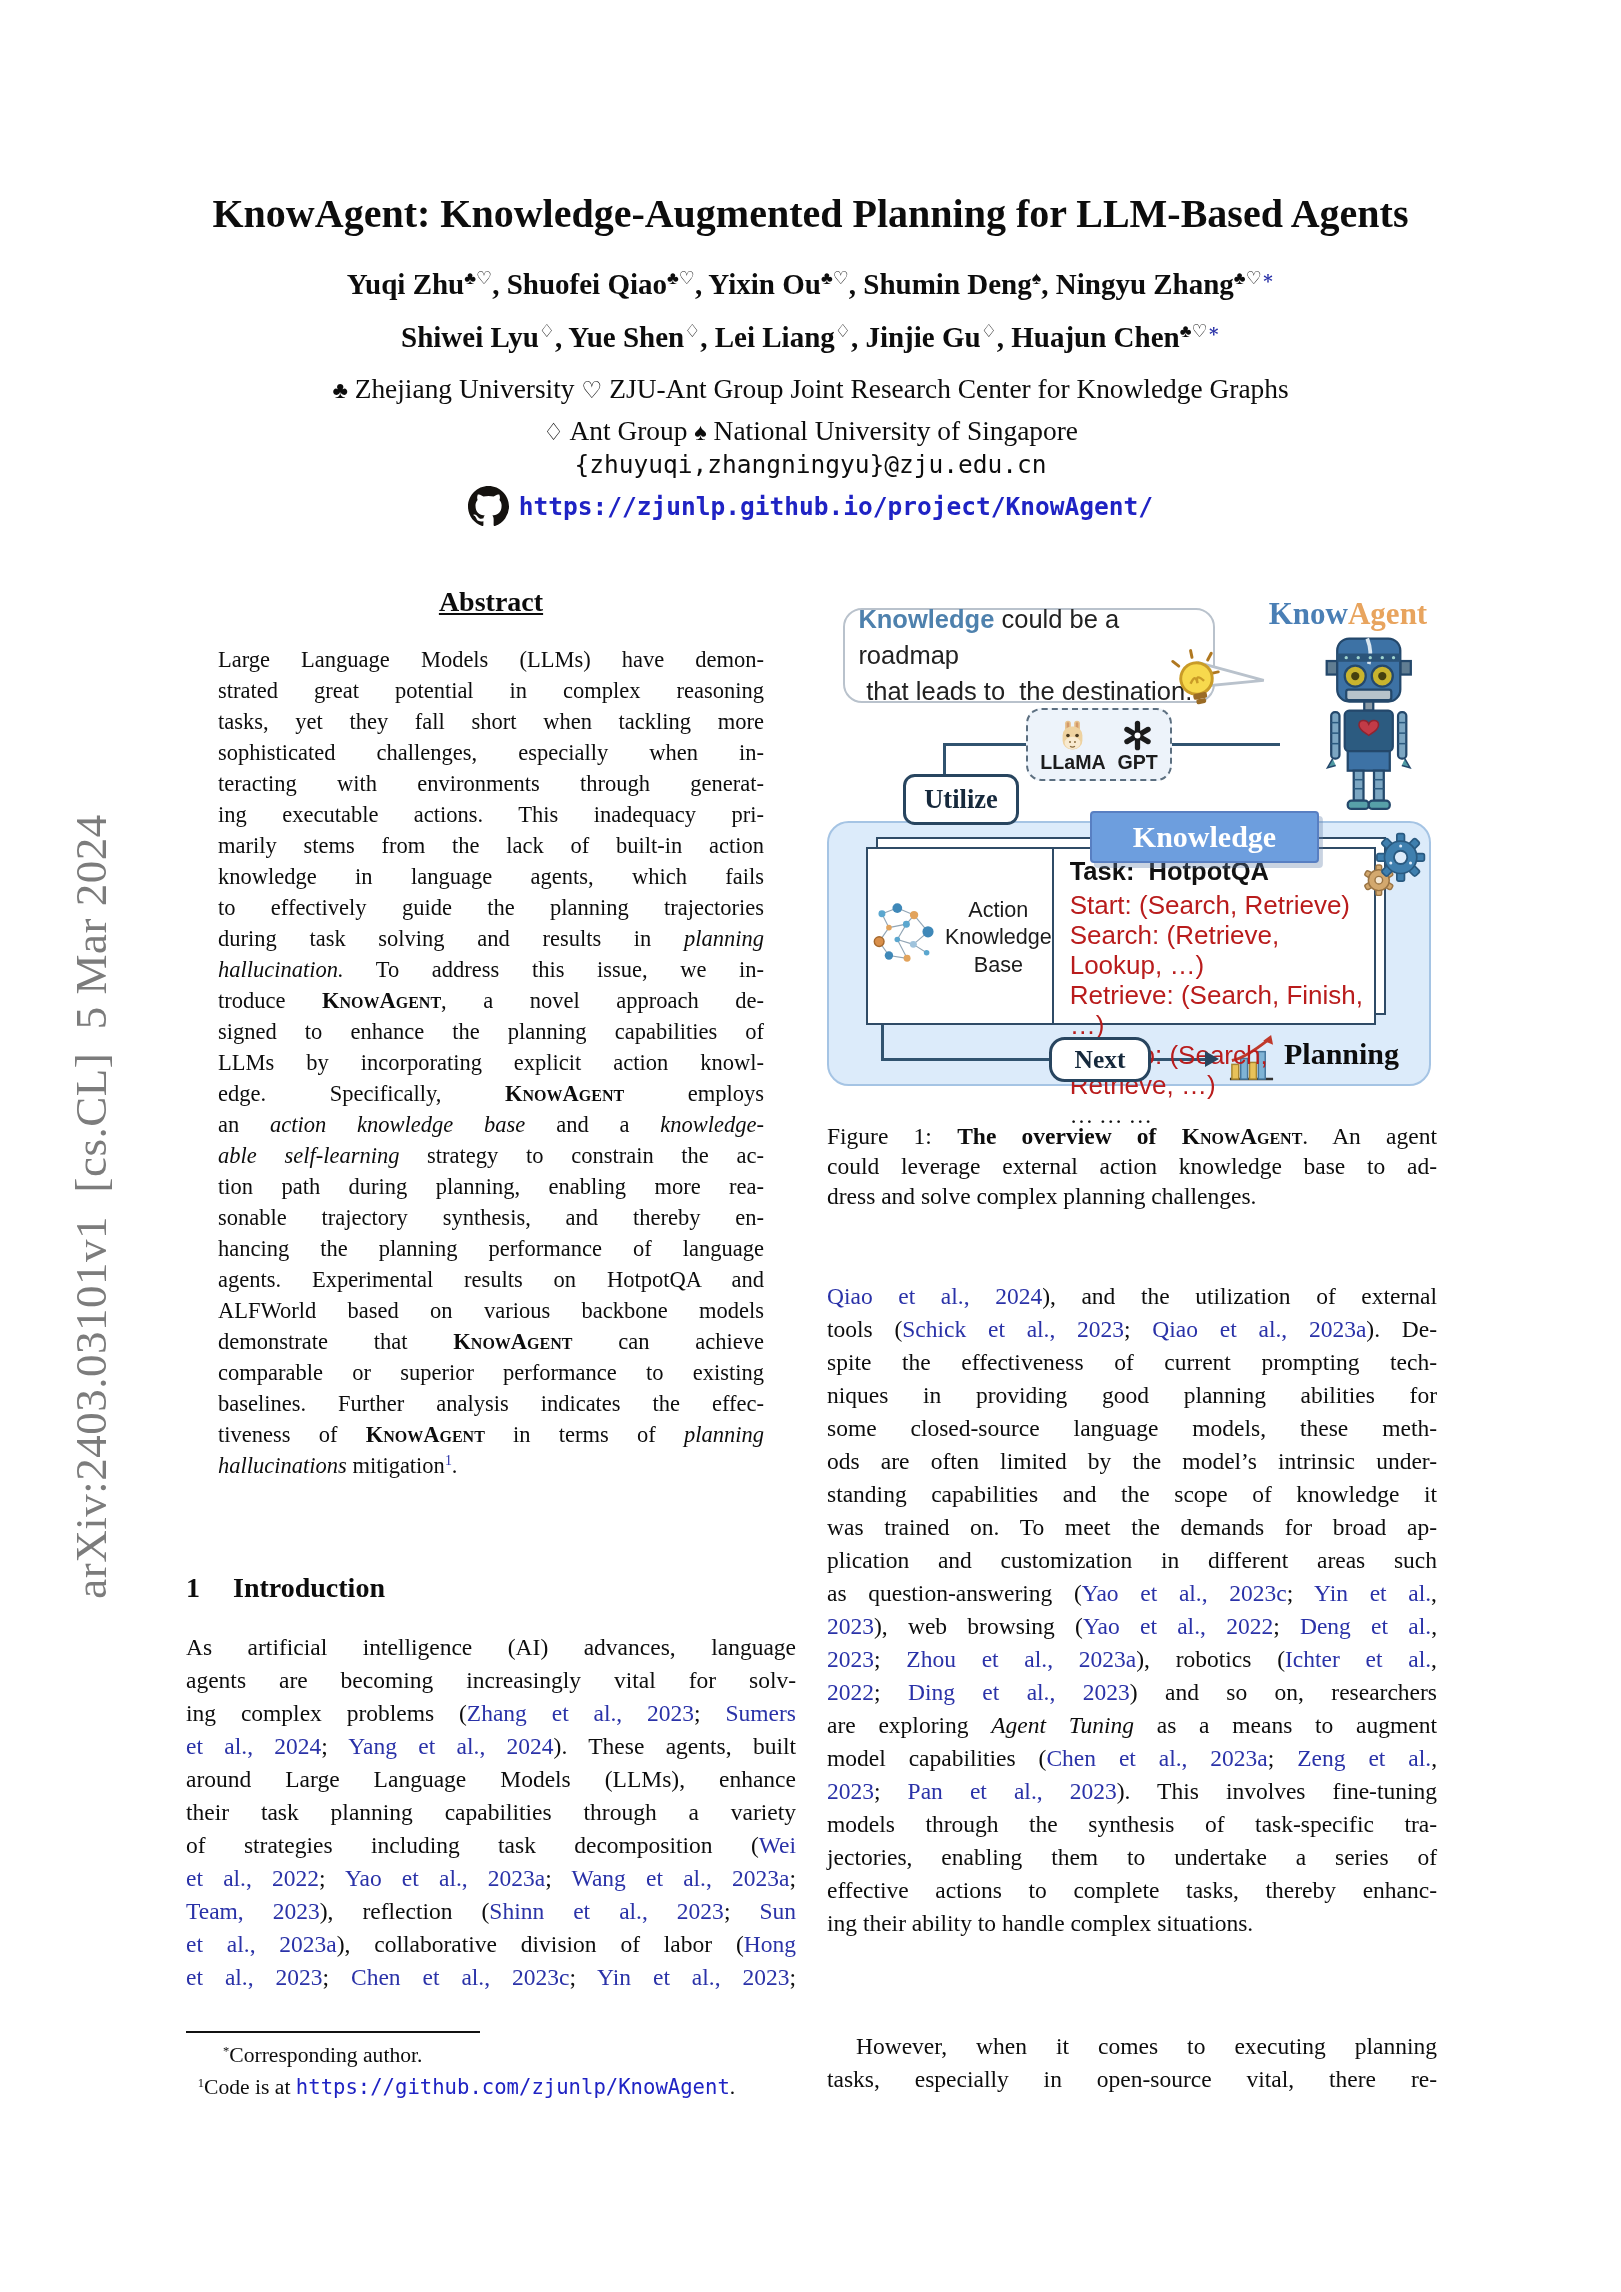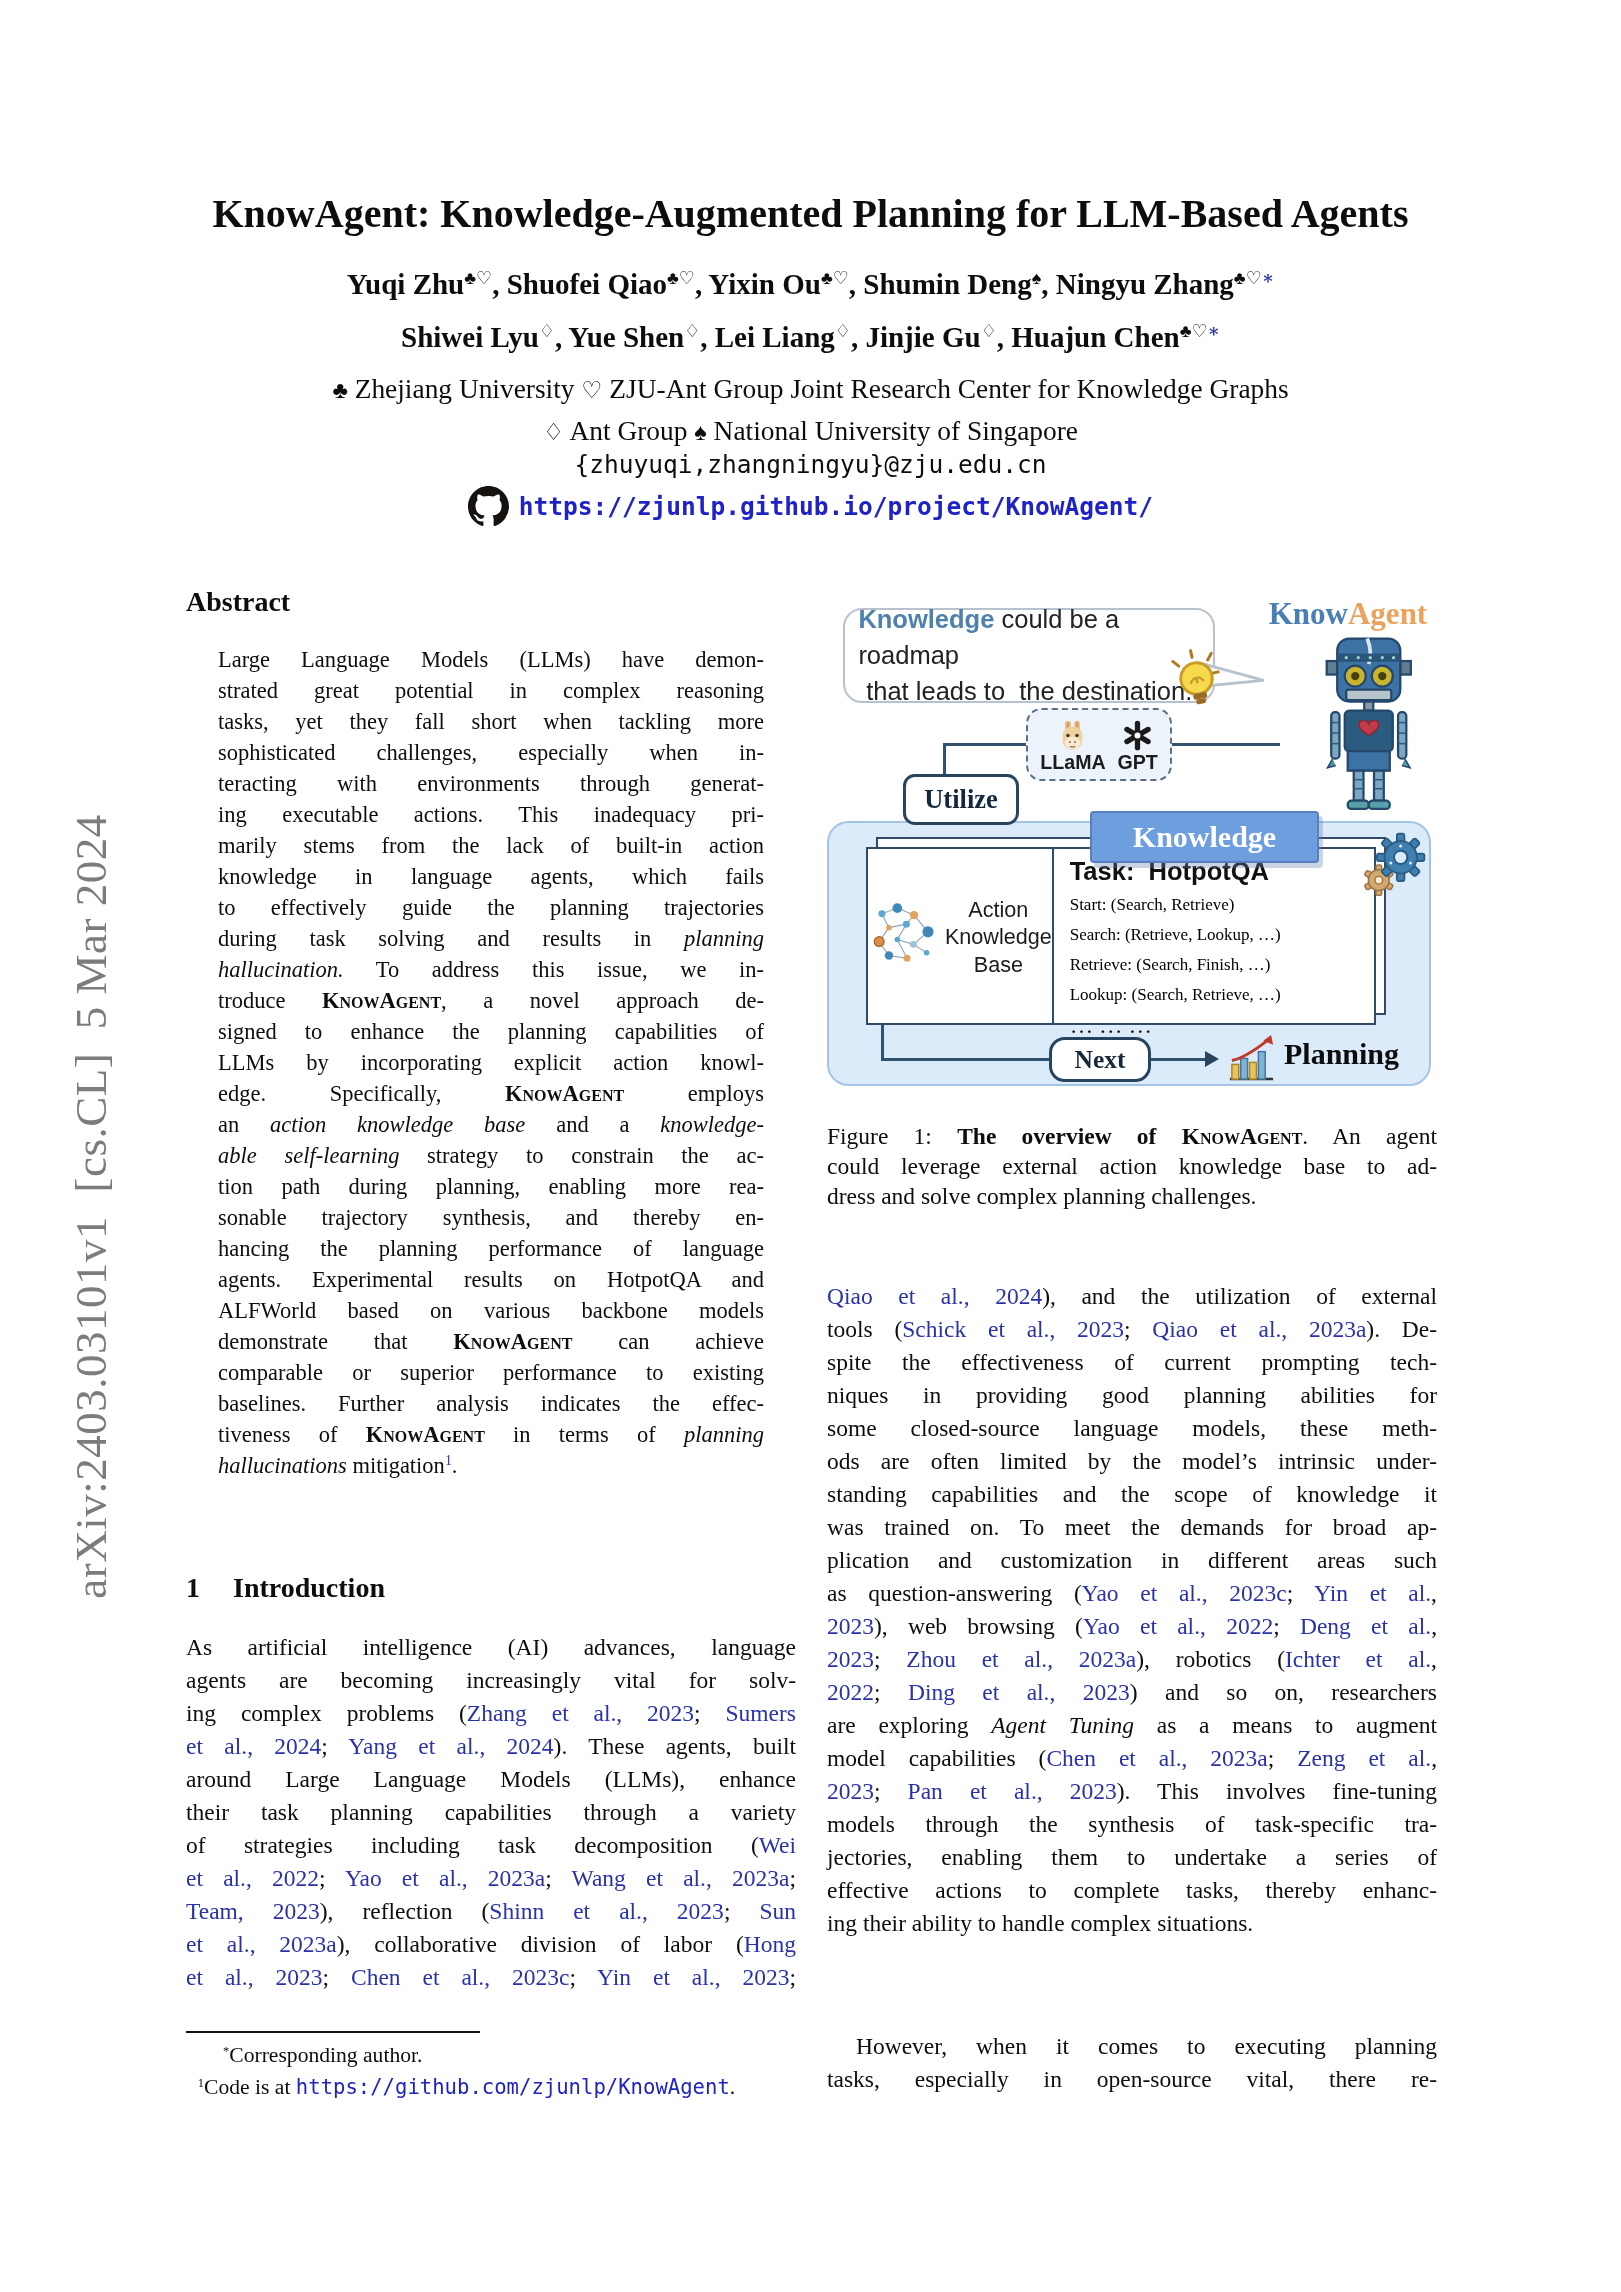--- a/index.html
+++ b/index.html
@@ -40,21 +40,21 @@
   .sc{font-variant:small-caps;font-weight:700;}
   .cite{color:var(--cite);}
   .astB{color:var(--cite);}
   .murl{font-family:var(--mono);color:var(--url);font-size:20.6px;}
   .jline{text-align:justify;text-align-last:justify;}
   .jline.last{text-align-last:left;}
   .jline.ind{text-indent:29px;}
 
   
   .col-left{position:absolute;left:186px;top:586px;width:610px;}
-  .abs-title{font-size:28px;font-weight:700;margin-bottom:25.5px;}
+  .abs-title{text-align:center;font-size:28px;font-weight:700;margin-bottom:25.5px;text-decoration:underline;}
   .abs-body{margin:0 32px;font-size:22.5px;line-height:31px;}
   .sec-head{margin-top:88px;font-size:28px;font-weight:700;}
   .sec-label{margin-left:33px;}
   .intro-body{margin-top:27.4px;font-size:23.5px;line-height:33px;}
 
   .footnotes{position:absolute;left:186px;top:2031px;width:610px;font-size:21.6px;line-height:29px;}
   .fn-rule{width:294px;border-top:2px solid #111;margin-bottom:7.8px;}
   .fn1{padding-left:37px;}
   .fn2{padding-left:11.8px;}
   .footnotes .sup{font-size:58%;}
@@ -106,21 +106,21 @@
 
   .fig-panel{position:absolute;left:39px;top:251px;width:510px;height:178px;z-index:2;}
   .panel-back{position:absolute;left:9.8px;top:-9.8px;width:510px;height:178px;background:#fff;border:2.9px solid #2f4b66;}
   .panel-main{position:absolute;left:0;top:0;width:510px;height:178px;background:#fff;border:2.9px solid #2f4b66;display:flex;}
   .panel-left{width:186px;border-right:2.9px solid #2f4b66;display:flex;flex-direction:row;
               align-items:center;justify-content:center;}
   .akb{font-size:21.6px;line-height:27.4px;text-align:center;color:#1c1c1c;margin-top:2px;}
   .net-ic{width:116px;height:90px;}
   .panel-right{flex:1;padding:7.8px 3.9px 0 15.7px;}
   .task-title{font-size:25.5px;font-weight:700;color:#111;white-space:pre-wrap;margin-bottom:3.9px;}
-  .task-line{font-family:Liberation Serif, serif;font-size:17px;line-height:30px;color:#000000;}
+  .task-line{font-family:Liberation Sans, sans-serif;font-size:26px;line-height:30px;color:#b91c1c;}
   .task-dots{font-family:var(--serif);font-size:23.5px;margin-top:2px;color:#111;}
   .fig-gear{position:absolute;left:529px;top:230px;width:76px;height:76px;z-index:4;}
 
   .nl-v{left:54px;top:429px;width:3.4px;height:35px;}
   .nl-h{left:54px;top:462px;width:168px;height:3.4px;}
   .fig-next{position:absolute;left:222px;top:441px;width:102px;height:45px;background:#fff;
             border:3.4px solid #28455f;border-radius:15.7px;z-index:2;
             display:flex;align-items:center;justify-content:center;
             font-family:var(--serif);font-weight:700;font-size:25.5px;color:#16293c;}
   .arr{left:323px;top:462px;width:57px;height:3.4px;}

